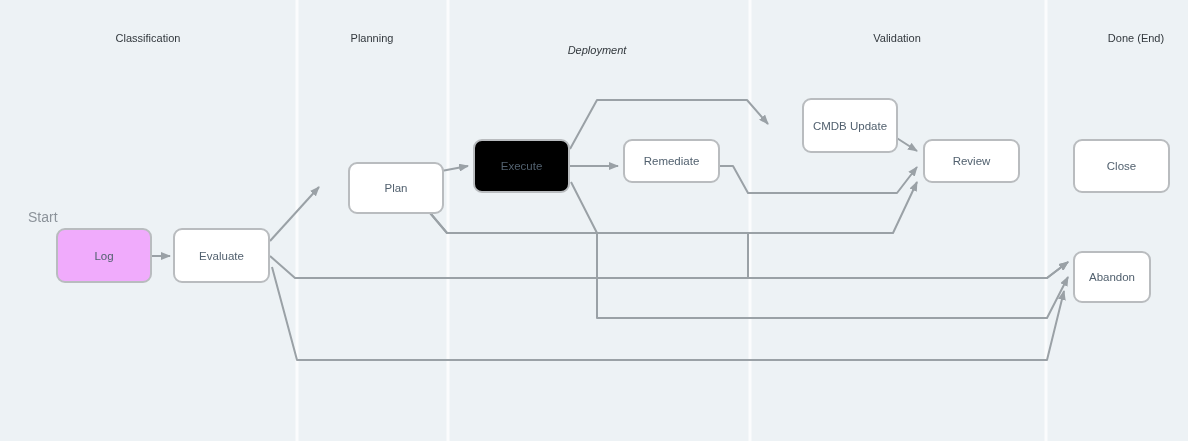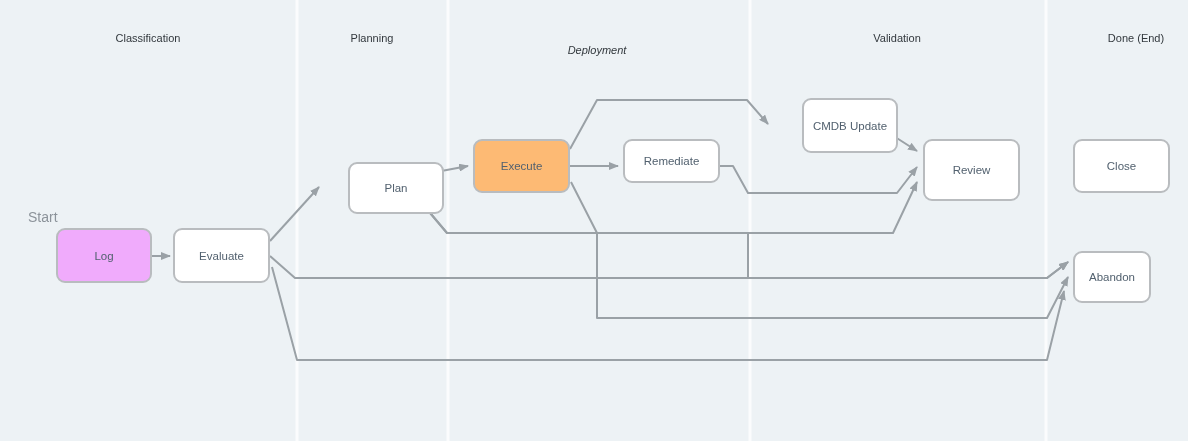--- a/index.html
+++ b/index.html
@@ -75,30 +75,30 @@
     </svg>
     <div class="node" style="left: 24px; top: 228px; width: 96px; height: 55px; background: #f0abfc; border: 2.5px solid rgb(185, 188, 191); color: rgb(82, 97, 111); margin-left: 32px;">
       <span>Log</span>
     </div>
     <div class="node" style="left: 173px; top: 228px; width: 97px; height: 55px; background: rgb(255, 255, 255); border: 2.5px solid rgb(185, 188, 191); color: rgb(82, 97, 111);">
       <span>Evaluate</span>
     </div>
     <div class="node" style="left: 324px; top: 162px; width: 96px; height: 52px; background: rgb(255, 255, 255); border: 2.5px solid rgb(185, 188, 191); color: rgb(82, 97, 111); margin-left: 24px;">
       <span>Plan</span>
     </div>
-    <div class="node" style="left: 473px; top: 139px; width: 97px; height: 54px; background: #fdba74; border: 2.5px solid rgb(185, 188, 191); color: rgb(82, 97, 111);">
+    <div class="node" style="left: 473px; top: 139px; width: 97px; height: 54px; background: #000000; border: 2.5px solid rgb(185, 188, 191); color: rgb(82, 97, 111);">
       <span>Execute</span>
     </div>
     <div class="node" style="left: 623px; top: 139px; width: 97px; height: 44px; background: rgb(255, 255, 255); border: 2.5px solid rgb(185, 188, 191); color: rgb(82, 97, 111);">
       <span>Remediate</span>
     </div>
     <div class="node" style="left: 774px; top: 98px; width: 96px; height: 55px; background: rgb(255, 255, 255); border: 2.5px solid rgb(185, 188, 191); color: rgb(82, 97, 111); margin-left: 28px;">
       <span>CMDB Update</span>
     </div>
-    <div class="node" style="left: 923px; top: 139px; width: 97px; height: 62px; background: rgb(255, 255, 255); border: 2.5px solid rgb(185, 188, 191); color: rgb(82, 97, 111);">
+    <div class="node" style="left: 923px; top: 139px; width: 97px; height: 44px; background: rgb(255, 255, 255); border: 2.5px solid rgb(185, 188, 191); color: rgb(82, 97, 111);">
       <span>Review</span>
     </div>
     <div class="node" style="left: 1073px; top: 139px; width: 97px; height: 54px; background: rgb(255, 255, 255); border: 2.5px solid rgb(185, 188, 191); color: rgb(82, 97, 111);">
       <span>Close</span>
     </div>
     <div class="node" style="left: 1073px; top: 251px; width: 78px; height: 52px; background: rgb(255, 255, 255); border: 2.5px solid rgb(185, 188, 191); color: rgb(82, 97, 111);">
       <span>Abandon</span>
     </div>
   </div>
 

